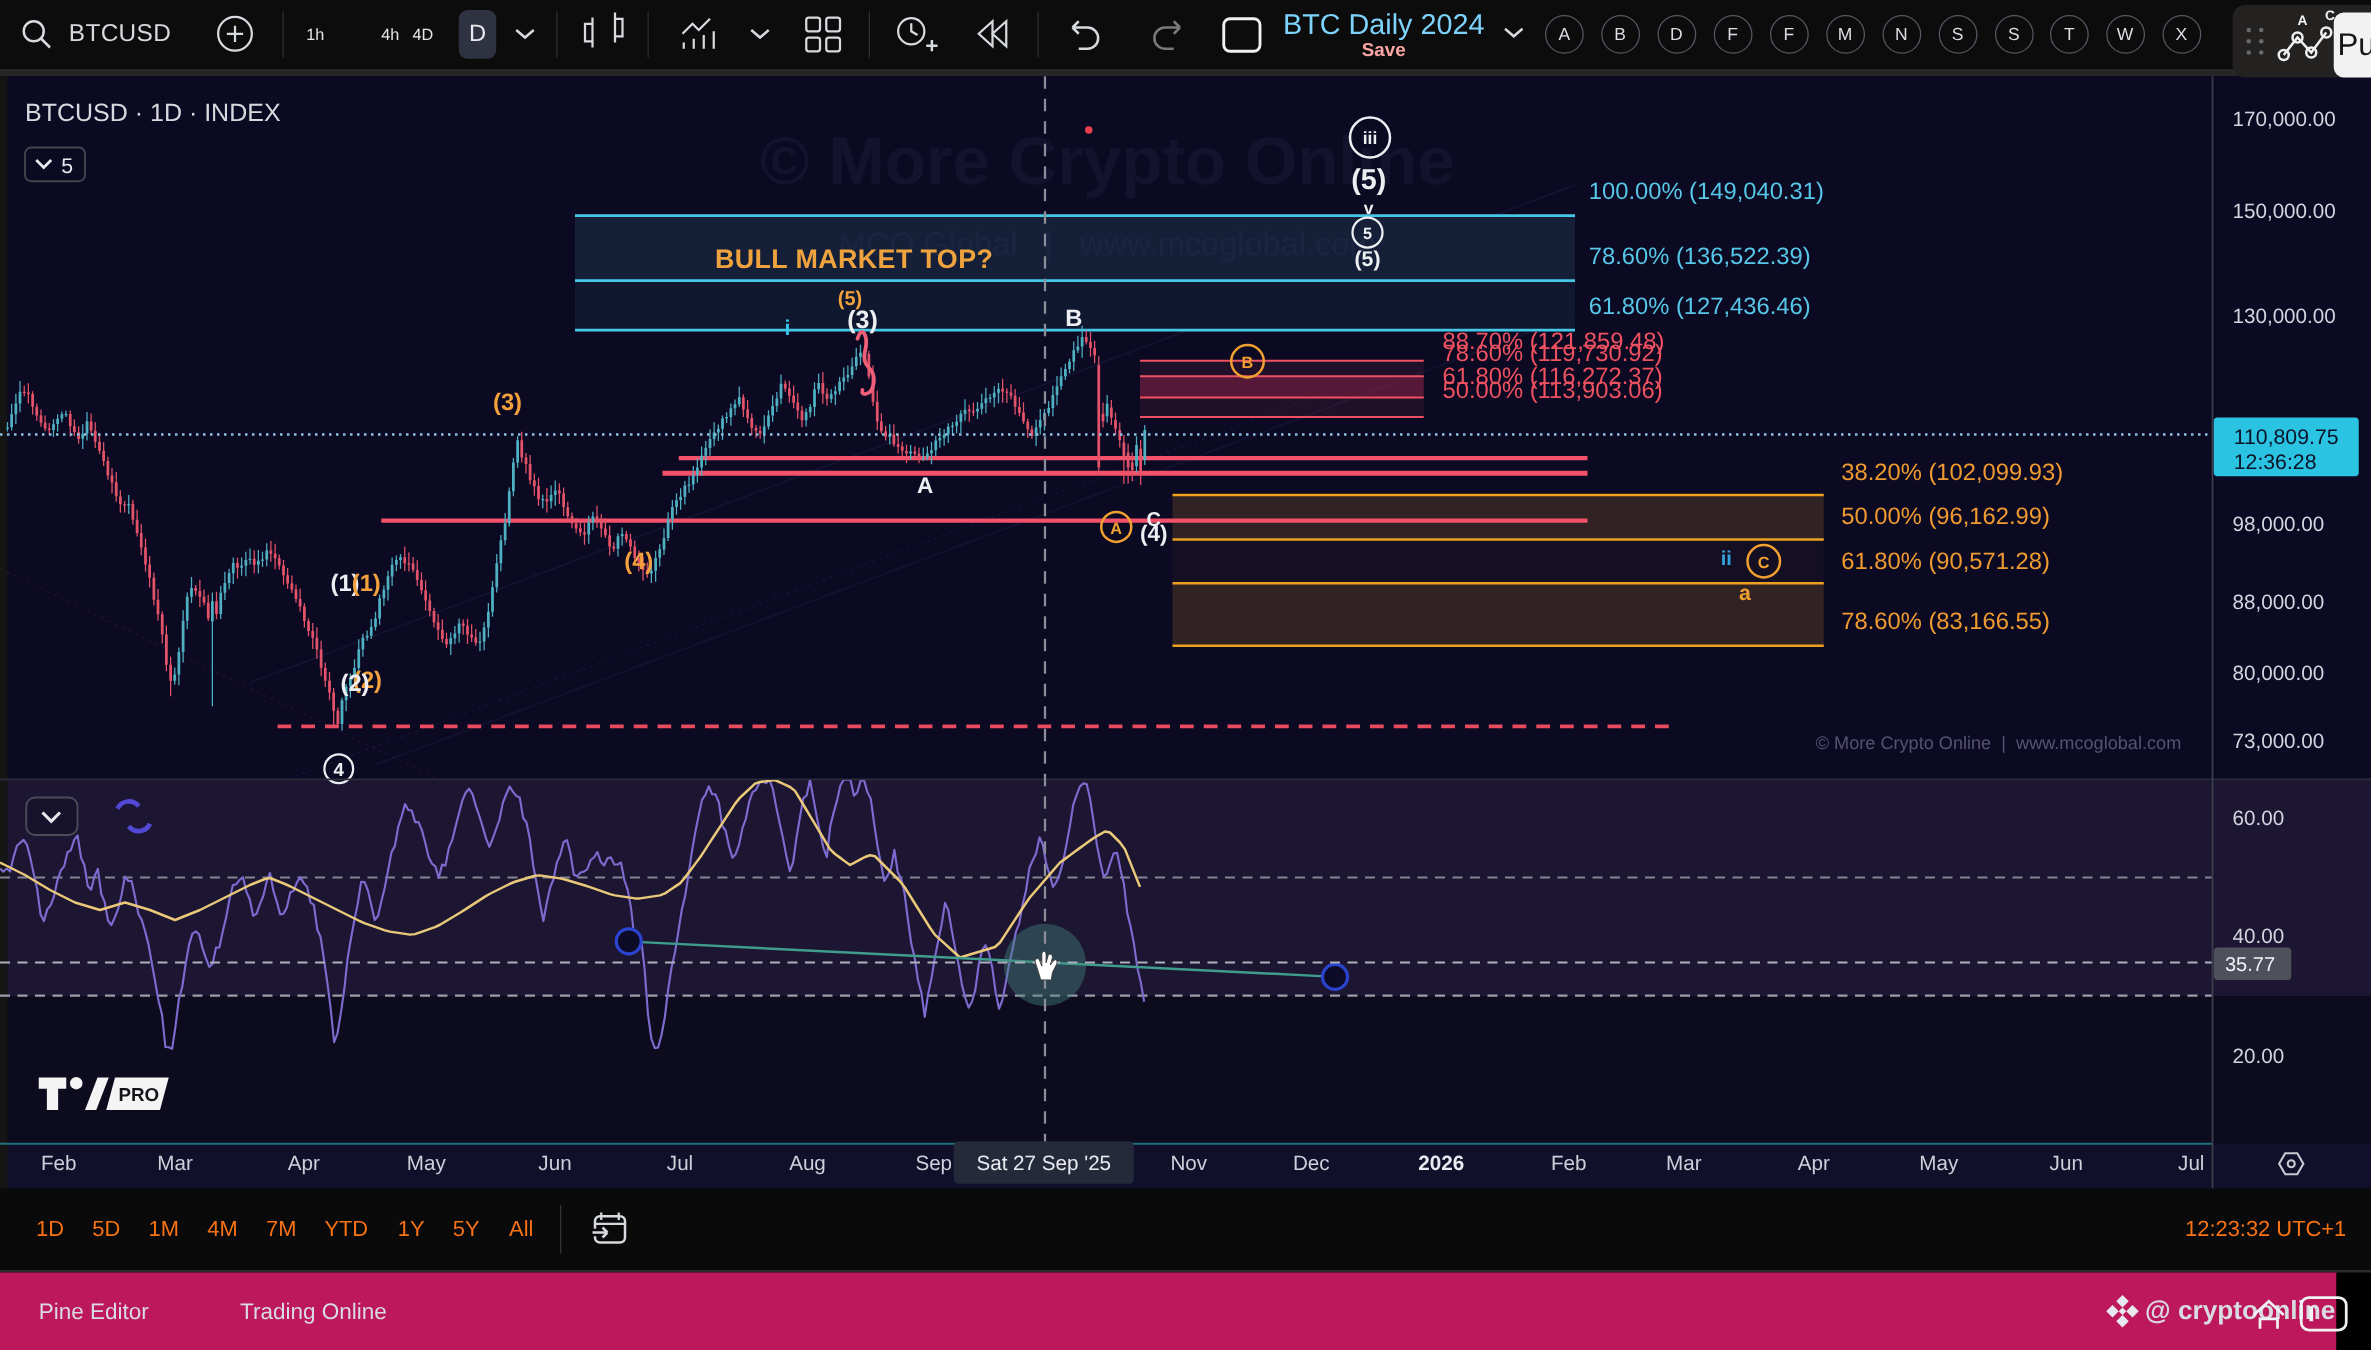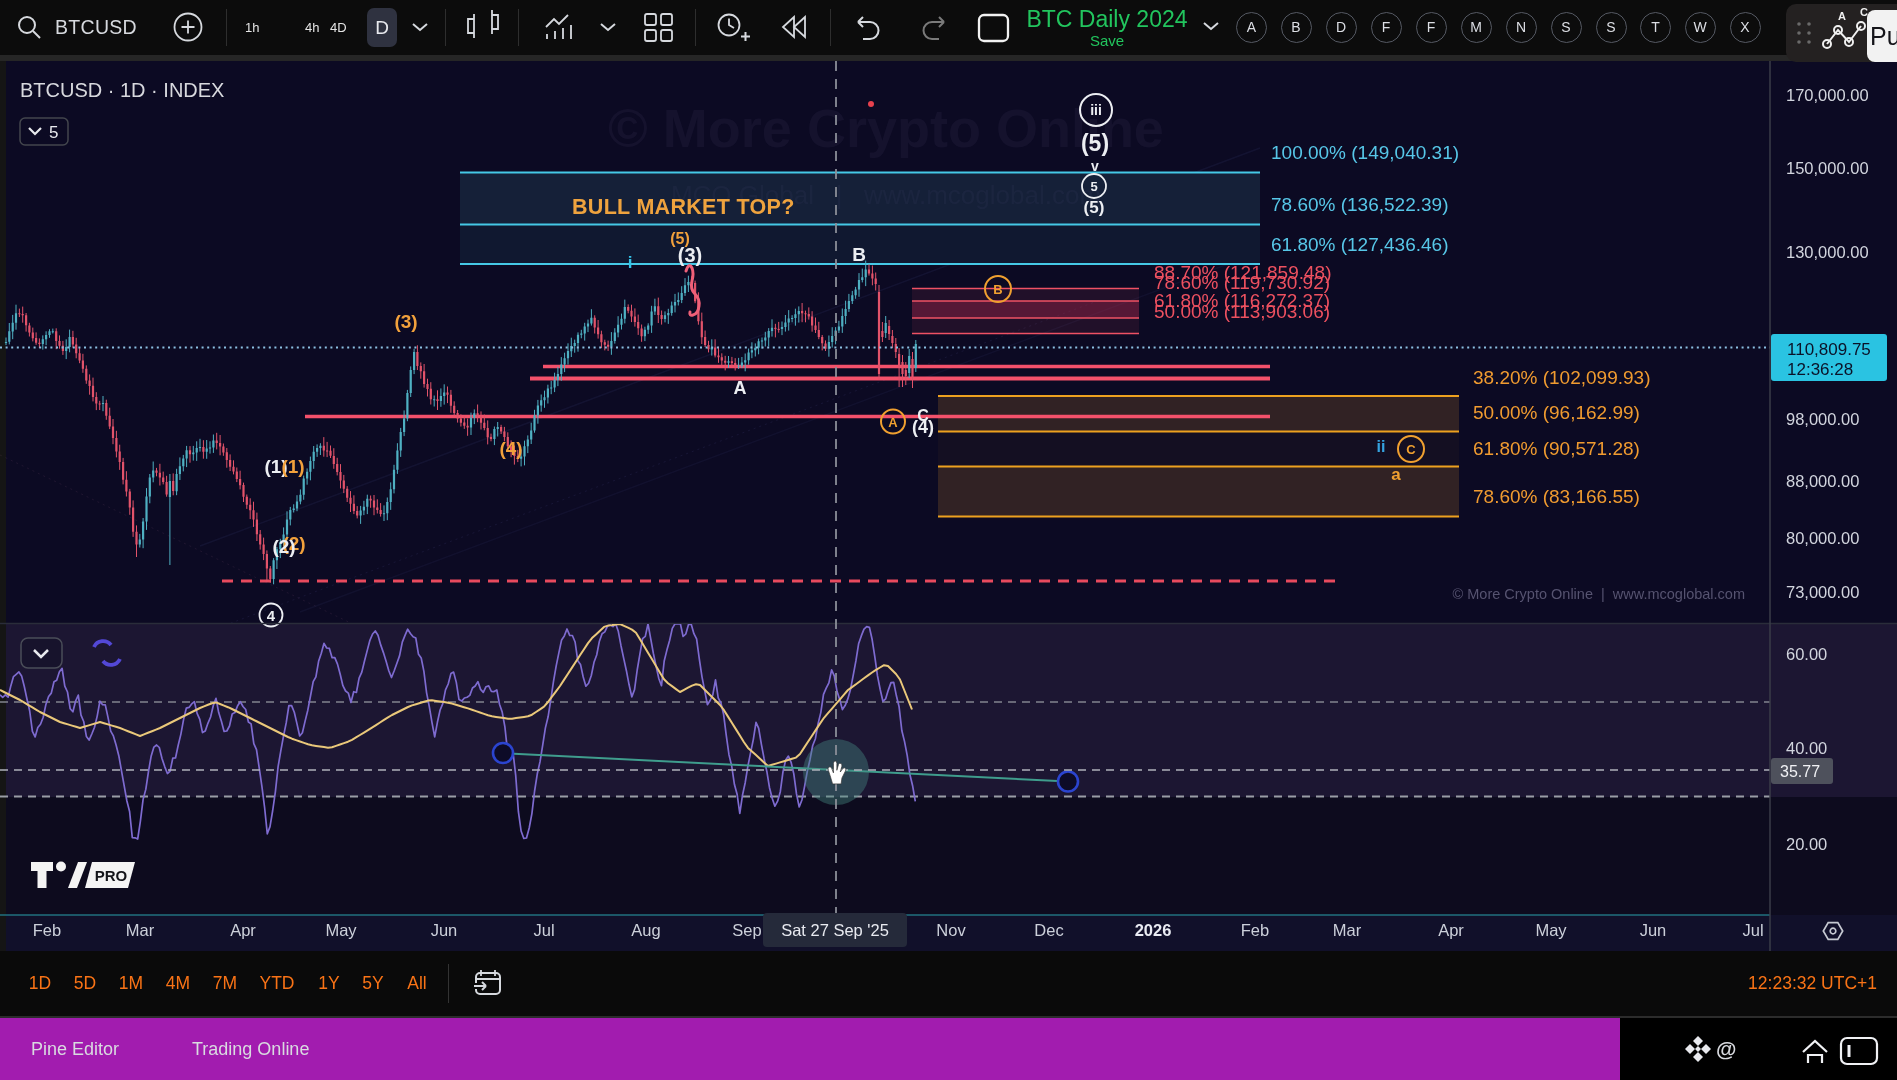--- a/index.html
+++ b/index.html
@@ -6,21 +6,21 @@
 #topbar{position:absolute;left:0;top:0;width:1897px;height:55px;background:#0c0c0c}
 .ti{position:absolute;top:0;height:55px;display:flex;align-items:center;color:#d6d9de}
 .sep{position:absolute;top:9px;width:1px;height:37px;background:#2e2e2e}
 .tf{font-size:13px;color:#e5e5e5}
 .dbox{position:absolute;left:367px;top:8px;width:30px;height:39px;background:#2f3240;border-radius:7px;text-align:center;line-height:39px;font-size:19px;color:#e8e9ee}
 .lc{position:absolute;top:12px;width:31px;height:31px;border:1.5px solid #555963;border-radius:50%;color:#dcdee4;font-size:14px;text-align:center;line-height:29px}
 #fpanel{position:absolute;right:0;top:4px;width:111px;height:58px;background:#242121;border-radius:10px 0 0 10px}
 #pubtn{position:absolute;right:0;top:6px;width:30px;height:52px;background:#f2f2f2;border-radius:8px 0 0 8px;color:#15151a;font-size:25px;line-height:52px;padding-left:3px}
 #rangebar{position:absolute;left:0;top:951px;width:1897px;height:65px;background:#0a0a0a}
 .rb{position:absolute;top:0;height:65px;line-height:65px;font-size:17.5px;color:#f97316;text-align:center}
-#botbar{position:absolute;left:0;top:1018px;width:1620px;height:62px;background:#a21caf}
+#botbar{position:absolute;left:0;top:1018px;width:1869px;height:62px;background:#be185d}
 #botsep{position:absolute;left:0;top:1016px;width:1897px;height:2px;background:#2c2c2c}
 .bb{position:absolute;top:0;height:62px;line-height:62px;font-size:18px;color:#d9dbe0}
 </style></head><body>
 
 <svg width="1897" height="896" viewBox="0 55 1897 896" style="position:absolute;left:0;top:55px" font-family="Liberation Sans, sans-serif">
 <defs>
  <clipPath id="rsiclip">
         <rect x="0" y="624" width="1770" height="287"></rect>
       </clipPath>
  <clipPath id="mainclip">
@@ -232,22 +232,22 @@
  <div class="ti" style="left:55px;font-size:19.5px;font-weight:normal;letter-spacing:0.3px">BTCUSD</div>
  <div class="sep" style="left:226px"></div>
  <div class="ti tf" style="left:245px">1h</div>
  <div class="ti tf" style="left:305px">4h</div>
  <div class="ti tf" style="left:330px">4D</div>
  <div class="dbox">D</div>
  <div class="sep" style="left:445px"></div>
  <div class="sep" style="left:518px"></div>
  <div class="sep" style="left:695px"></div>
  <div class="sep" style="left:830px"></div>
- <div style="position:absolute;left:1012px;top:6px;width:190px;text-align:center;color:#22c55e;font-size:23px;white-space:nowrap">BTC Daily 2024</div>
- <div style="position:absolute;left:1012px;top:32px;width:190px;text-align:center;color:#22c55e;font-size:15px;font-weight:normal">Save</div>
+ <div style="position:absolute;left:1012px;top:6px;width:190px;text-align:center;color:#7dd3fc;font-size:23px;white-space:nowrap">BTC Daily 2024</div>
+ <div style="position:absolute;left:1012px;top:32px;width:190px;text-align:center;color:#fca5a5;font-size:15px;font-weight:bold">Save</div>
  <div class="lc" style="left:1236.0px">A</div>
     <div class="lc" style="left:1280.5px">B</div>
     <div class="lc" style="left:1325.5px">D</div>
     <div class="lc" style="left:1370.5px">F</div>
     <div class="lc" style="left:1415.5px">F</div>
     <div class="lc" style="left:1460.5px">M</div>
     <div class="lc" style="left:1505.5px">N</div>
     <div class="lc" style="left:1550.5px">S</div>
     <div class="lc" style="left:1595.5px">S</div>
     <div class="lc" style="left:1640.0px">T</div>

